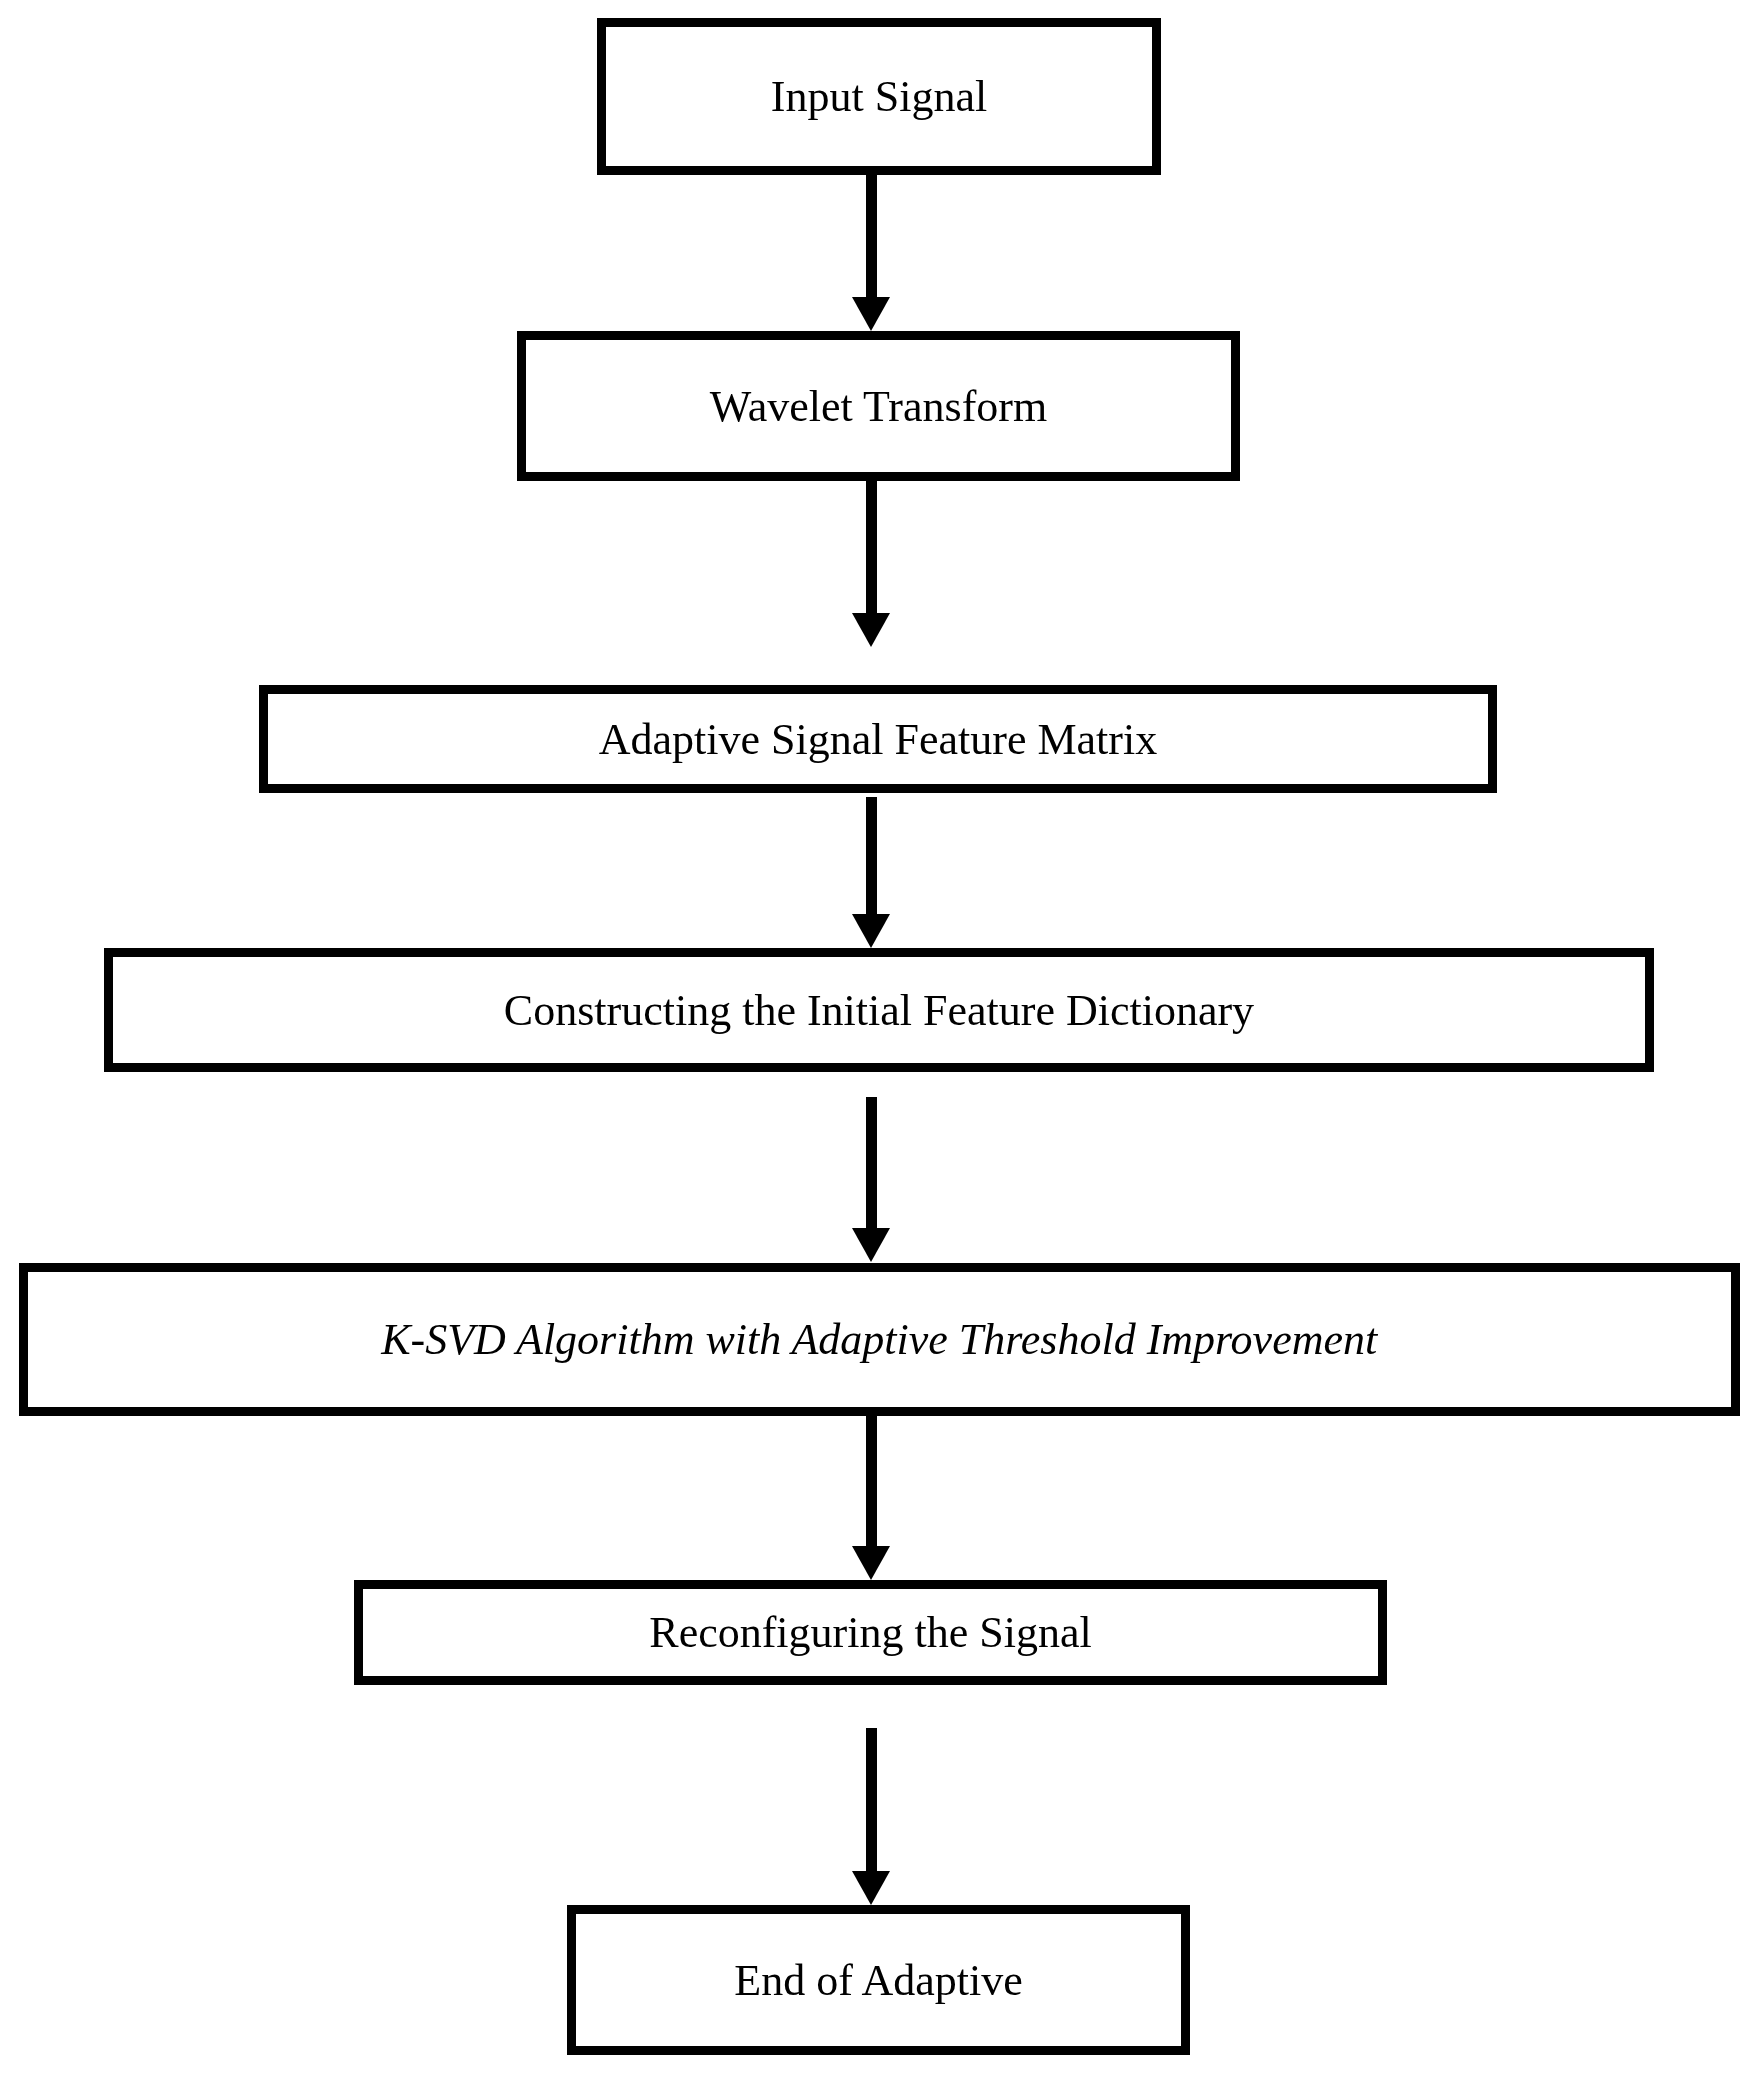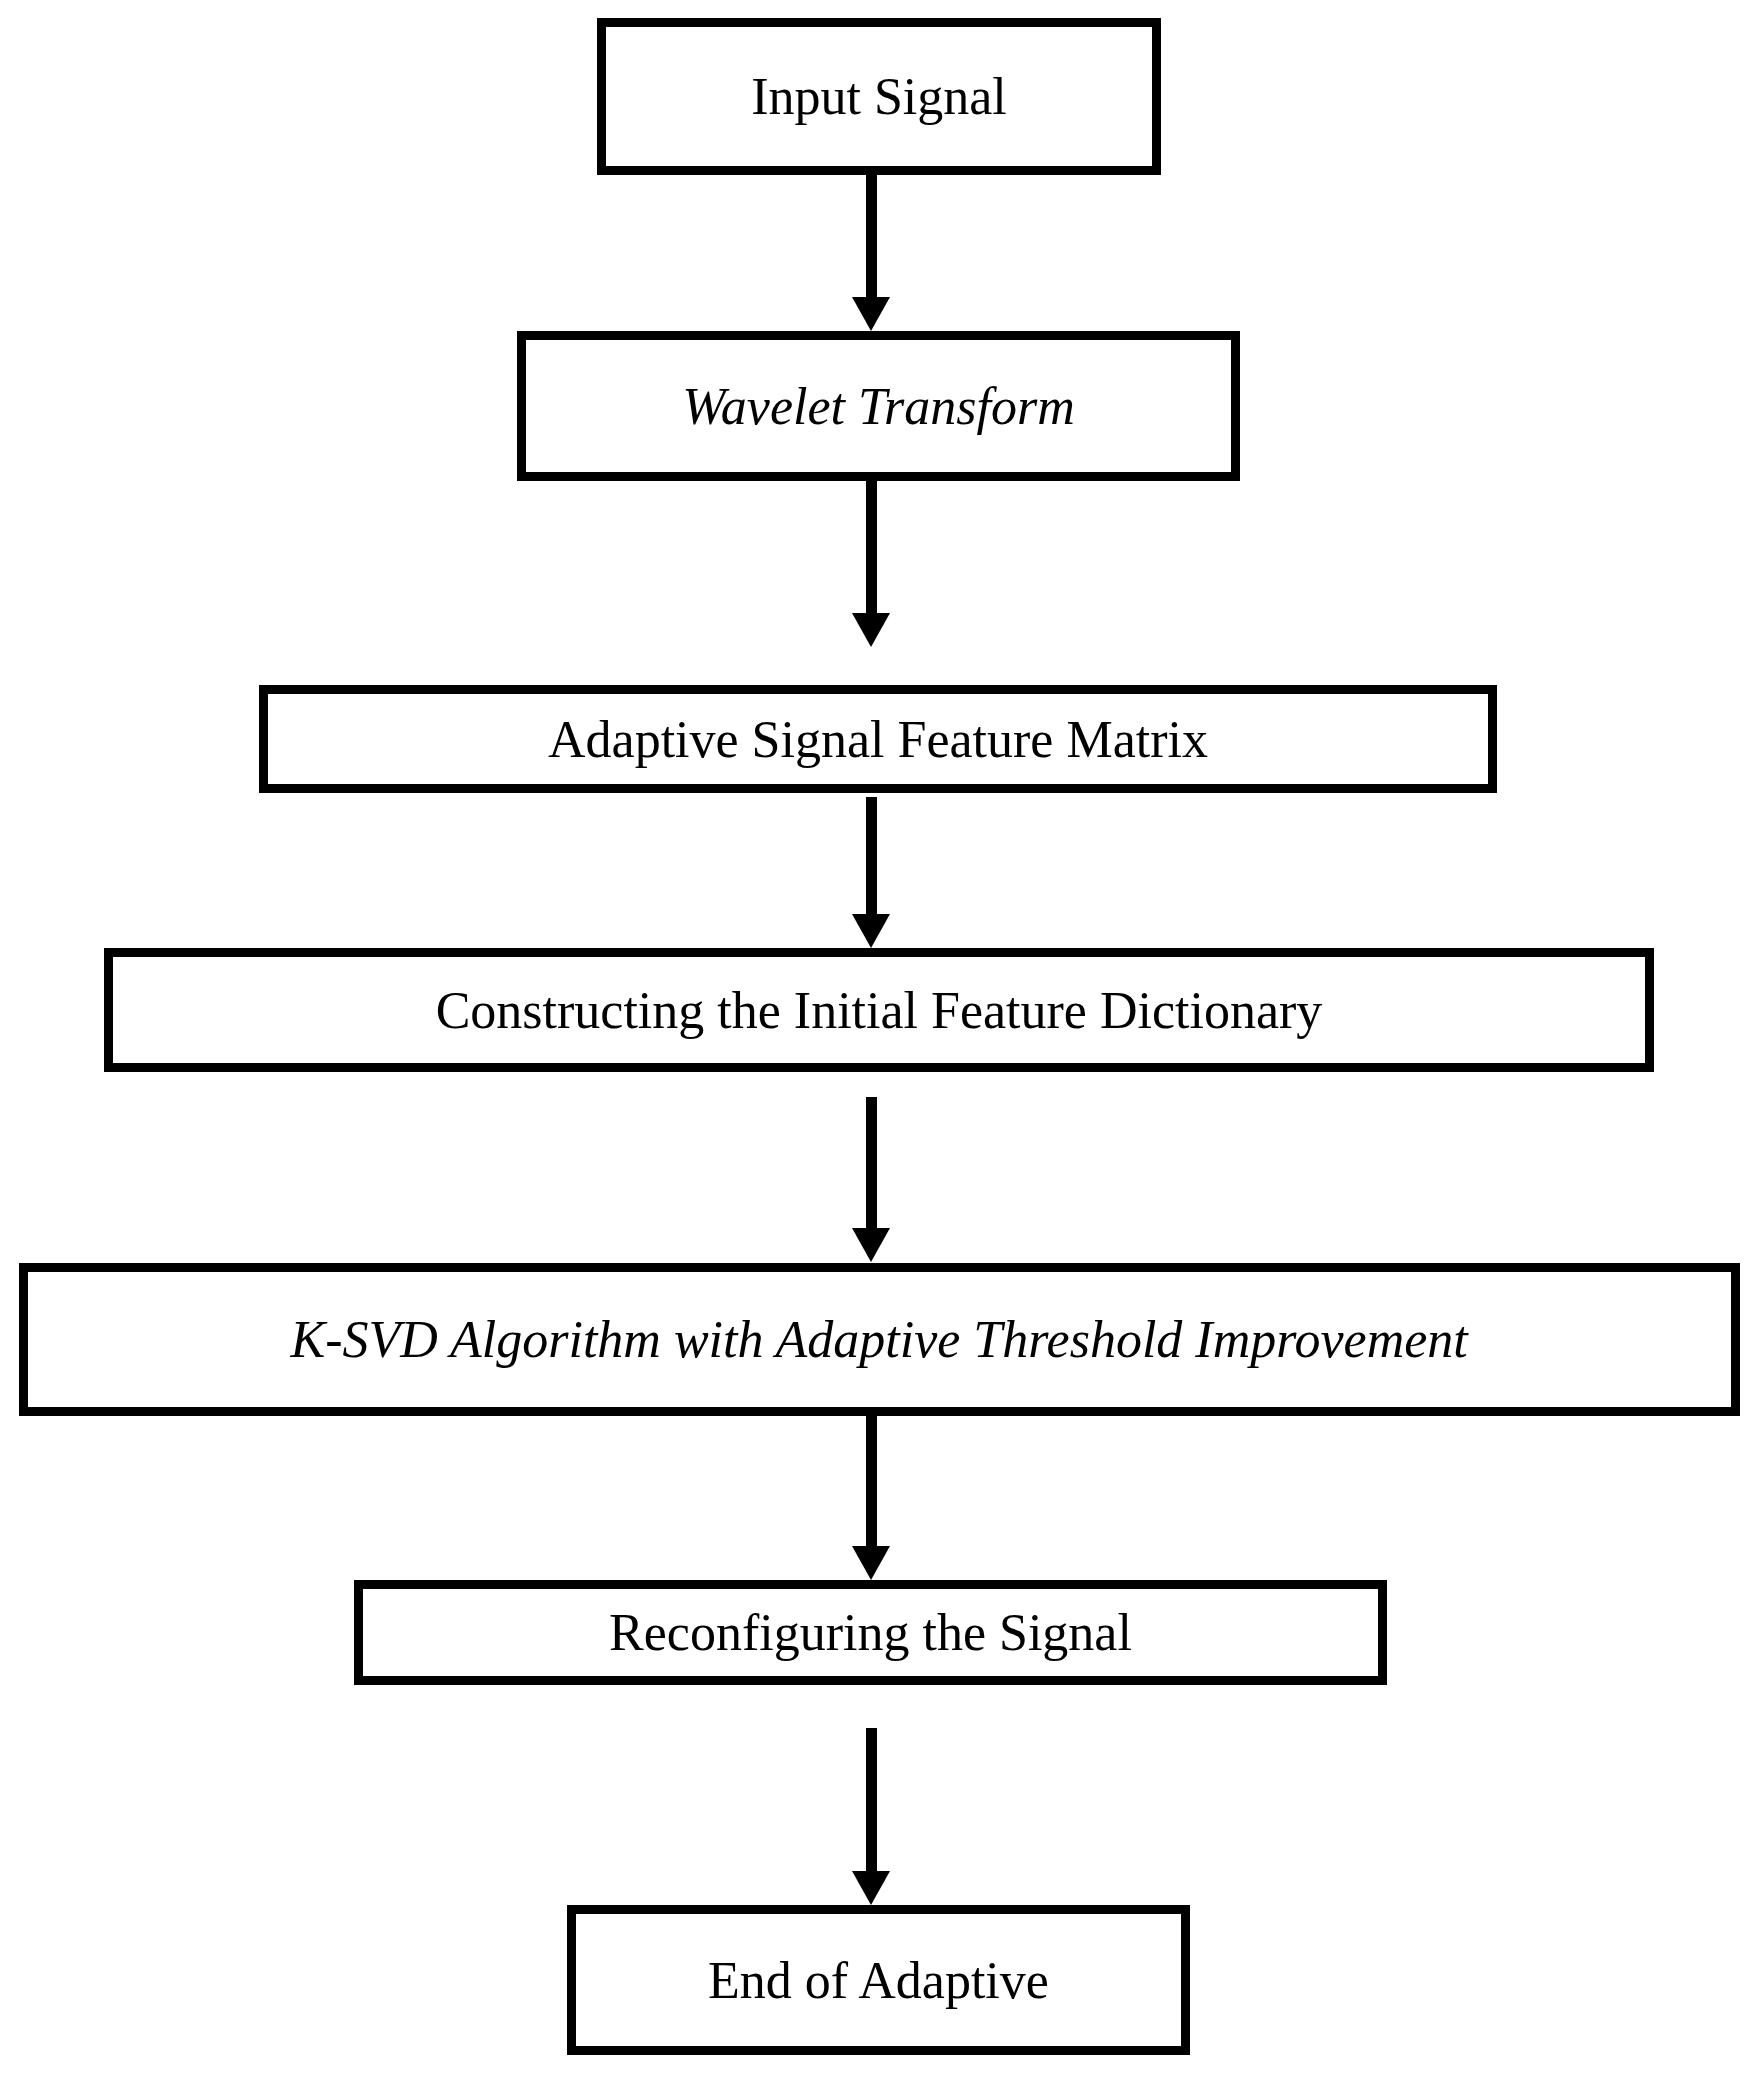--- a/index.html
+++ b/index.html
@@ -16,28 +16,28 @@
   }
   .node {
     position: absolute;
     box-sizing: border-box;
     background: #ffffff;
     border: 9.3px solid #000000;
     display: flex;
     align-items: center;
     justify-content: center;
     font-family: "Liberation Serif", "DejaVu Serif", serif;
-    font-size: 52px;
+    font-size: 44px;
     color: #000000;
     text-align: center;
     white-space: nowrap;
   }
   
   .b1 { left: 597px;  top: 18px;   width: 564px;  height: 157px; }
-  .b2 { left: 517px;  top: 331px;  width: 723px;  height: 150px; font-style: italic; }
+  .b2 { left: 517px;  top: 331px;  width: 723px;  height: 150px; }
   .b3 { left: 259px;  top: 685px;  width: 1238px; height: 108px; align-items: center; }
   .b4 { left: 104px;  top: 948px; width: 1550px; height: 124px; }
   .b5 { left: 18.7px;   top: 1263px; width: 1721px; height: 153px; font-style: italic; }
   .b6 { left: 354px;  top: 1580px; width: 1033px; height: 105px; }
   .b7 { left: 567px;  top: 1905px; width: 623px;  height: 150px; }
 
   .arrow {
     position: absolute;
     left: 852px;   
     width: 39px;

